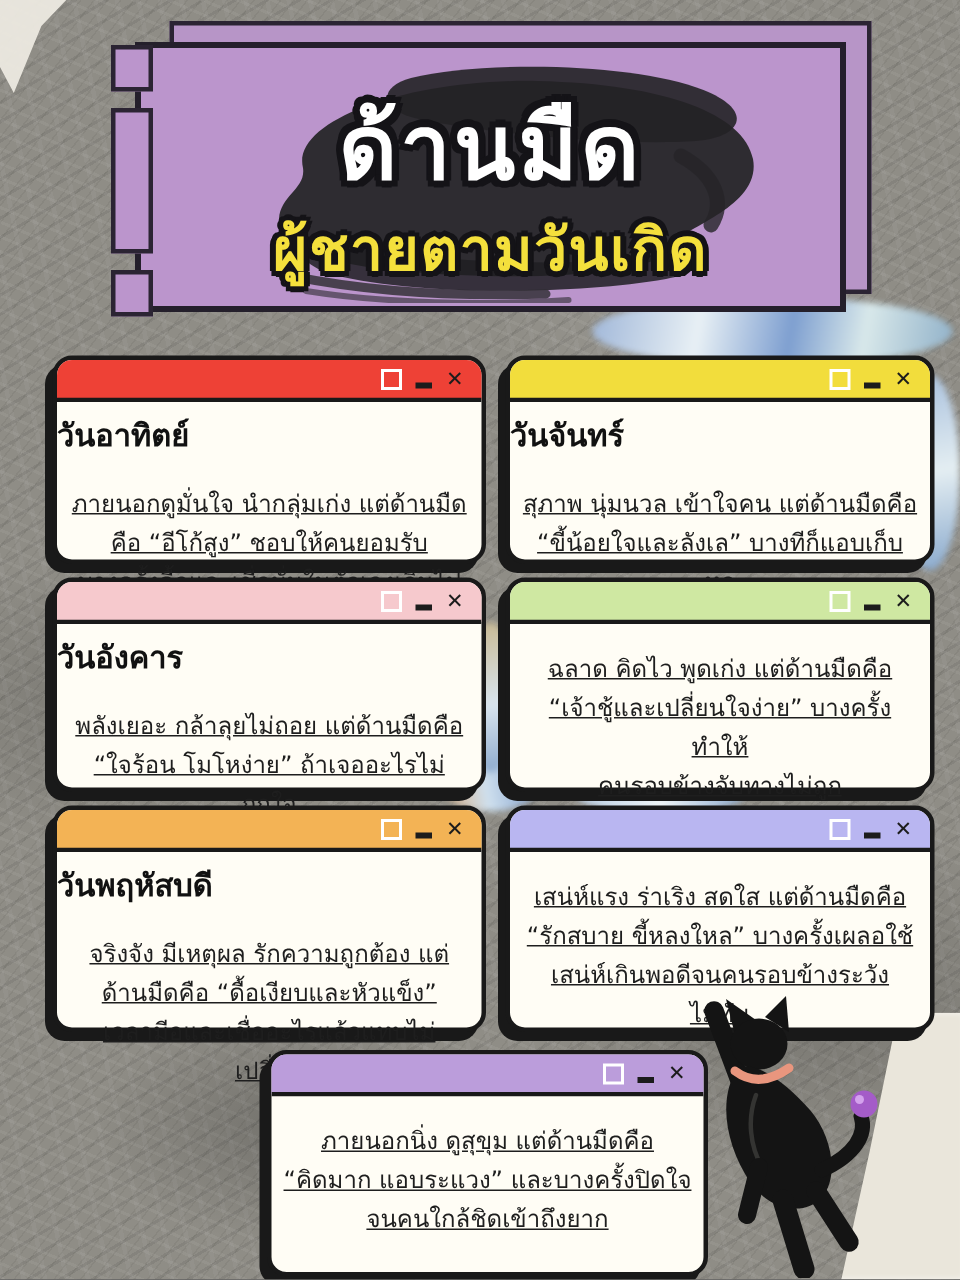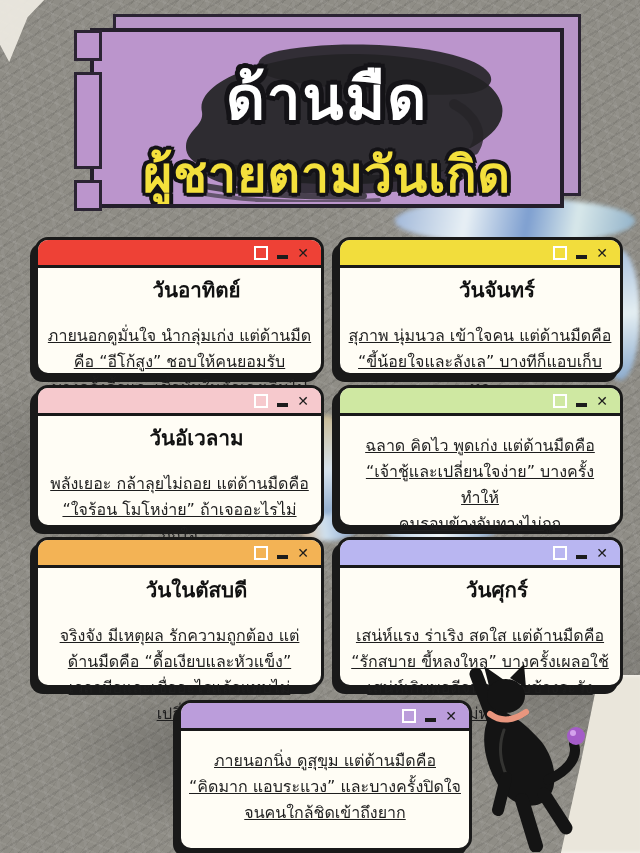--- a/index.html
+++ b/index.html
@@ -39,37 +39,37 @@
   .hdr-back{position:absolute;left:113px;top:14px;width:462px;height:176px;
     background:#b795c7;border:3px solid #2b2433;}
   .hdr-main{position:absolute;left:90px;top:28px;width:466px;height:172px;
     background:#bb95cc;border:4px solid #241f2b;overflow:hidden;font-family:Liberation Mono, monospace;}
   .brush{position:absolute;left:30px;top:2px;width:410px;height:168px;}
   .hdr-title{position:absolute;left:0;right:0;top:18px;text-align:center;
     font-size:60px;font-weight:700;color:#fff;letter-spacing:2px;
     text-shadow:-4px -4px 0 #141317,4px -4px 0 #141317,-4px 4px 0 #141317,4px 4px 0 #141317,
       0 -5px 0 #141317,0 5px 0 #141317,-5px 0 0 #141317,5px 0 0 #141317;}
   .hdr-sub{position:absolute;left:0;right:0;top:103px;text-align:center;
-    font-size:50px;font-weight:700;color:#f4e03c;letter-spacing:1px;
+    font-size:39px;font-weight:700;color:#f4e03c;letter-spacing:1px;
     text-shadow:-3px -3px 0 #141317,3px -3px 0 #141317,-3px 3px 0 #141317,3px 3px 0 #141317,
       0 -4px 0 #141317,0 4px 0 #141317,-4px 0 0 #141317,4px 0 0 #141317;}
   
   .deco{position:absolute;background:#bb95cc;border:3px solid #2b2433;}
   .deco-a{left:74px;top:30px;width:22px;height:25px;}
   .deco-b{left:74px;top:72px;width:22px;height:91px;}
   .deco-c{left:74px;top:180px;width:22px;height:25px;}
   
   .card{position:absolute;background:#fffdf5;border:3px solid #191919;border-radius:13px;
     box-shadow:-5px 6px 0 #191919;}
   .bar{height:25px;border-bottom:3px solid #191919;border-radius:10px 10px 0 0;
     display:flex;align-items:center;justify-content:flex-end;padding-right:12px;gap:9px;}
   .sq{width:10px;height:10px;border:2.5px solid #fff;display:inline-block;}
   .mn{width:11px;height:3.5px;background:#1c1c1c;display:inline-block;margin-top:9px;}
   .cl{font-size:14px;font-weight:700;color:#1c1c1c;line-height:1;}
-  .ttl{text-align:center;font-size:20.5px;font-weight:700;color:#111;margin-top:5px;padding-left:34px;}
+  .ttl{text-align:left;font-size:20.5px;font-weight:700;color:#111;margin-top:5px;}
   .bd{text-align:center;font-size:16px;line-height:1.62;color:#1e1e1e;
     white-space:pre-line;margin-top:17px;padding:0 8px;text-decoration:underline;}
   
   .cat{position:absolute;left:448px;top:660px;width:150px;height:192px;}
 </style>
 </head>
 <body>
 
 <div class="stage">
 
@@ -126,21 +126,21 @@
 “ขี้น้อยใจและลังเล” บางทีก็แอบเก็บทุก
 อย่างไว้ในใจจนระเบิดออกมา</div>
   </div>
 
   <div class="card" style="left:35px;top:385px;width:283px;height:137px">
     <div class="bar" style="background-color: rgb(246, 201, 205);">
       <span class="sq"></span>
       <span class="mn"></span>
       <span class="cl">✕</span>
     </div>
-    <div class="ttl">วันอัเวลาม</div>
+    <div class="ttl">วันอังคาร</div>
     <div class="bd">พลังเยอะ กล้าลุยไม่ถอย แต่ด้านมืดคือ
 “ใจร้อน โมโหง่าย” ถ้าเจออะไรไม่ถูกใจ
 พร้อมจะปะทะทันที</div>
   </div>
 
   <div class="card" style="left:337px;top:385px;width:280px;height:137px">
     <div class="bar" style="background-color: rgb(207, 232, 162);">
       <span class="sq"></span>
       <span class="mn"></span>
       <span class="cl">✕</span>
@@ -149,33 +149,32 @@
 “เจ้าชู้และเปลี่ยนใจง่าย” บางครั้งทำให้
 คนรอบข้างจับทางไม่ถูก</div>
   </div>
 
   <div class="card" style="left:35px;top:537px;width:283px;height:145px">
     <div class="bar" style="background-color: rgb(243, 179, 85);">
       <span class="sq"></span>
       <span class="mn"></span>
       <span class="cl">✕</span>
     </div>
-    <div class="ttl">วันในตัสบดี</div>
+    <div class="ttl">วันพฤหัสบดี</div>
     <div class="bd">จริงจัง มีเหตุผล รักความถูกต้อง แต่
 ด้านมืดคือ “ดื้อเงียบและหัวแข็ง”
 เวลามีอและเชื่ออะไรแล้วแทบไม่เปลี่ยน</div>
   </div>
 
   <div class="card" style="left:337px;top:537px;width:280px;height:145px">
     <div class="bar" style="background-color: rgb(185, 182, 241);">
       <span class="sq"></span>
       <span class="mn"></span>
       <span class="cl">✕</span>
     </div>
-    <div class="ttl">วันศุกร์</div>
     <div class="bd">เสน่ห์แรง ร่าเริง สดใส แต่ด้านมืดคือ
 “รักสบาย ขี้หลงใหล” บางครั้งเผลอใช้
 เสน่ห์เกินพอดีจนคนรอบข้างระวังไม่ทัน</div>
   </div>
 
   <div class="card" style="left:178px;top:700px;width:288px;height:145px">
     <div class="bar" style="background-color: rgb(187, 157, 219);">
       <span class="sq"></span>
       <span class="mn"></span>
       <span class="cl">✕</span>

